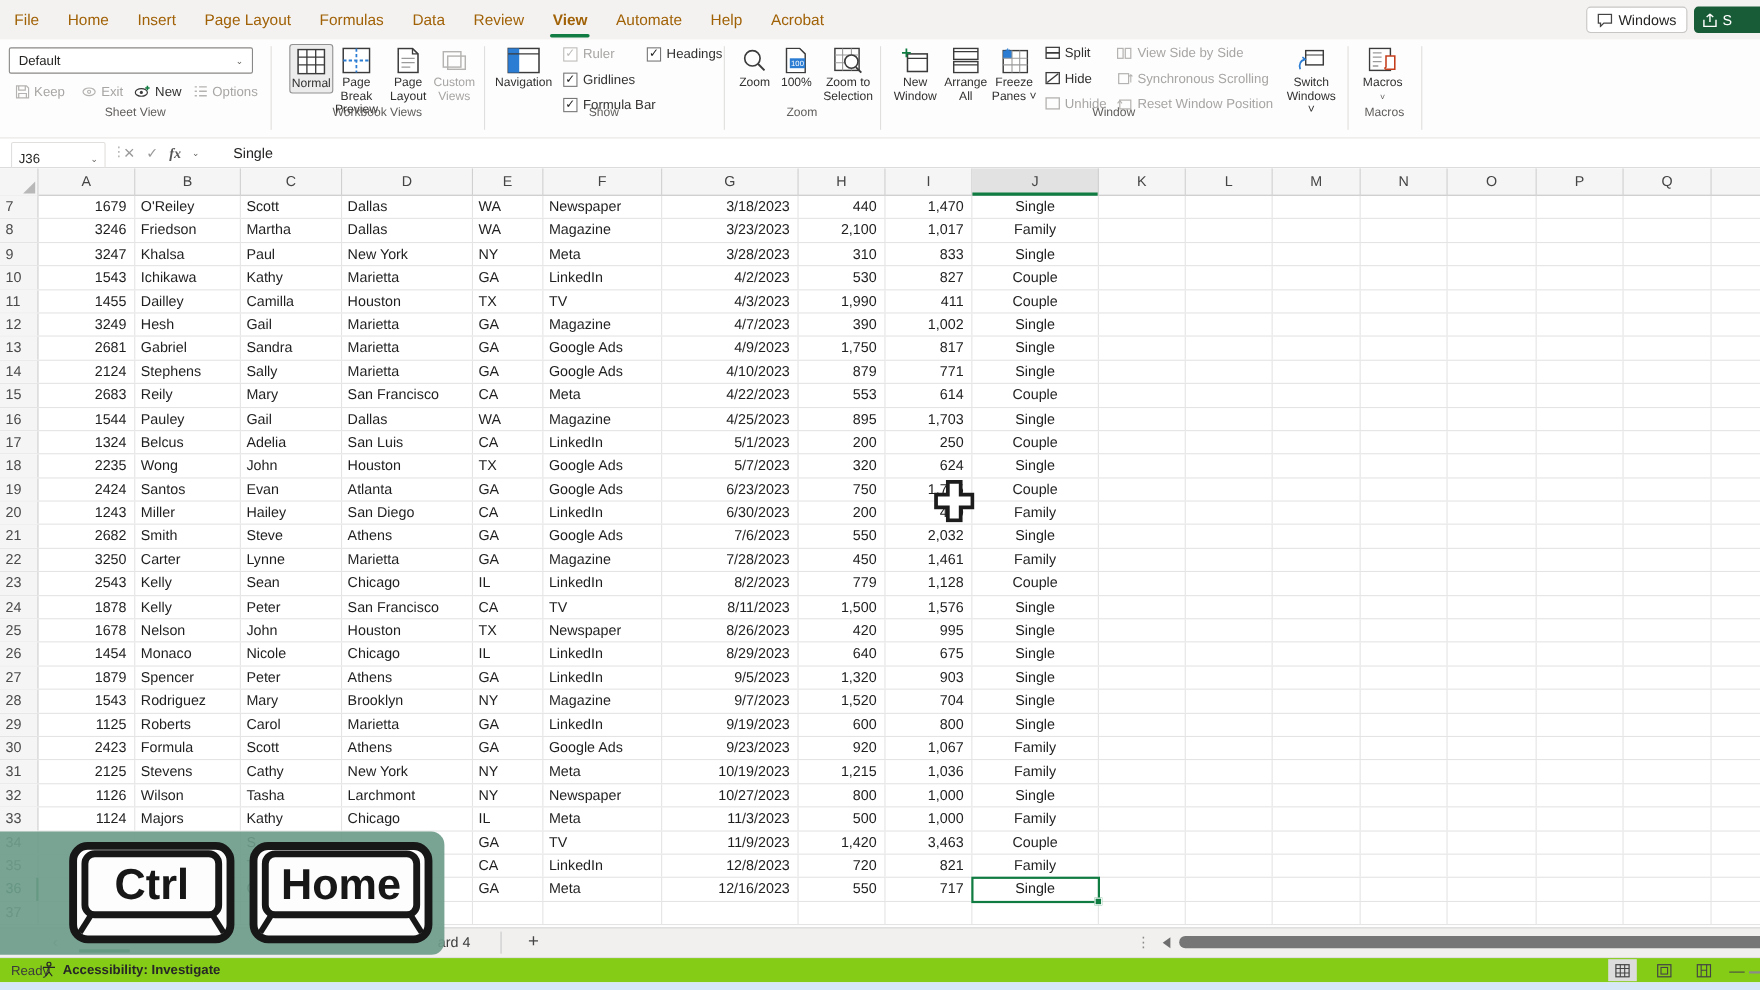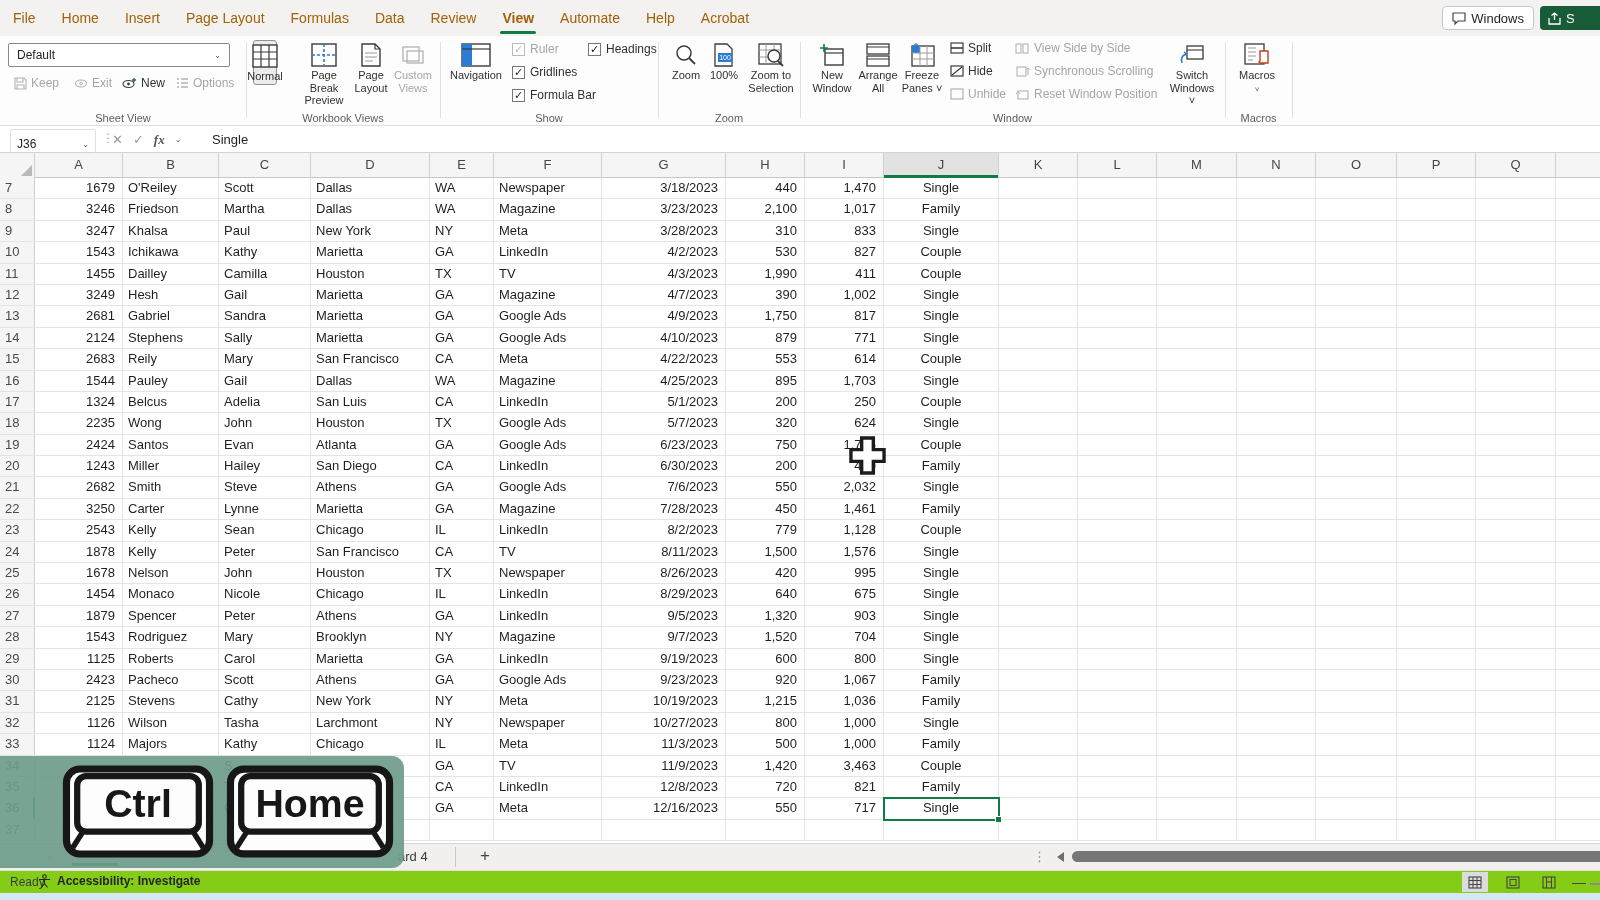--- a/index.html
+++ b/index.html
@@ -11,21 +11,21 @@
   .mtab.active { font-weight:700; }
   .mtab.active::after { content:""; position:absolute; left:11px; right:11px; bottom:2px; height:3px; background:#107C41; border-radius:2px; }
   #comments-btn { position:absolute; right:66px; top:6px; height:24px; border:1px solid #c8c6c4; border-radius:4px;
     background:#fff; display:flex; align-items:center; gap:5px; padding:0 9px; font-size:13px; color:#252423; }
   #share-btn { position:absolute; right:0; top:6px; height:24px; width:60px; background:#185C37; border-radius:4px 0 0 4px;
     display:flex; align-items:center; gap:5px; padding:0 8px; font-size:13px; color:#fff; }
   
   #ribbon { position:absolute; left:0; top:36px; width:1600px; height:90px; background:#fdfdfd; border-bottom:1px solid #e1dfdd; }
   .rsep { position:absolute; top:6px; height:76px; width:1px; background:#e1dfdd; }
   .rgroup { position:absolute; top:0; height:90px; }
-  .glabel { position:absolute; bottom:2px; left:0; right:0; text-align:center; font-size:11px; color:#605e5c; white-space:nowrap; }
+  .glabel { position:absolute; bottom:18px; left:0; right:0; text-align:center; font-size:11px; color:#605e5c; white-space:nowrap; }
   .bigbtn { position:absolute; display:flex; flex-direction:column; align-items:center; gap:2px;
     font-size:11px; color:#323130; text-align:center; line-height:1.15; cursor:default; }
   .bigbtn .cap { white-space:pre-line; }
   .selbox { border:1px solid #919191; background:#ececec; border-radius:3px; padding:3px 2px 1px 2px; }
   .smallbtn { position:absolute; display:flex; align-items:center; gap:4px; font-size:12px; color:#323130; white-space:nowrap; }
   .dis { color:#a8a6a4 !important; }
   .dis svg * { stroke:#b5b3b1 !important; fill:none !important; }
   .chev { font-size:8px; color:#605e5c; }
   
   #sheetview-dd { position:absolute; left:8px; top:7px; width:222px; height:24px; border:1px solid #8a8886; border-radius:2px;
@@ -150,21 +150,21 @@
       <svg width="13" height="12" viewBox="0 0 13 12">
           <path d="M1 2 h2 M1 6 h2 M1 10 h2 M5 2 h7 M5 6 h7 M5 10 h7" stroke="#b5b3b1" stroke-width="1.3"></path>
         </svg>
       <span>Options</span>
     </div>
     <div class="glabel">Sheet View</div>
   </div>
   <div class="rsep" style="left:246px"></div>
 
   <div class="rgroup" style="left:246px;width:194px">
-    <div class="bigbtn selbox" style="left:7px;top:4px;width:24px">
+    <div class="bigbtn selbox" style="left:17px;top:4px;width:40px">
       <svg width="26" height="24" viewBox="0 0 26 24">
           <rect x="1" y="1" width="24" height="22" fill="#fff" stroke="#3b3b3b" stroke-width="1.4"></rect>
           <path d="M1 8 h24 M1 15 h24 M9 1 v22 M17 1 v22" stroke="#3b3b3b" stroke-width="1.2"></path>
         </svg>
       <span class="cap">Normal</span>
     </div>
     <div class="bigbtn" style="left:52px;top:7px;width:52px">
       <svg width="26" height="24" viewBox="0 0 26 24">
           <rect x="1" y="1" width="24" height="22" fill="#fff" stroke="#3b3b3b" stroke-width="1.4"></rect>
           <path d="M1 12 h24 M13 1 v22" stroke="#2B7CD3" stroke-width="1.6" stroke-dasharray="3 2"></path>
@@ -892,21 +892,21 @@
         <span class="cell cn"></span>
         <span class="cell co"></span>
         <span class="cell cp"></span>
         <span class="cell cq"></span>
         <span class="cell cr"></span>
       </div>
 
       <div class="grow">
         <span class="cell ch row-num">30</span>
         <span class="cell ca num">2423</span>
-        <span class="cell cb txt">Pacheco</span>
+        <span class="cell cb txt">Formula</span>
         <span class="cell cc txt">Scott</span>
         <span class="cell cd txt">Athens</span>
         <span class="cell ce txt">GA</span>
         <span class="cell cf txt">Google Ads</span>
         <span class="cell cg num">9/23/2023</span>
         <span class="cell chh num">920</span>
         <span class="cell ci num">1,067</span>
         <span class="cell cj ctr">Family</span>
         <span class="cell ck"></span>
         <span class="cell cl"></span>

